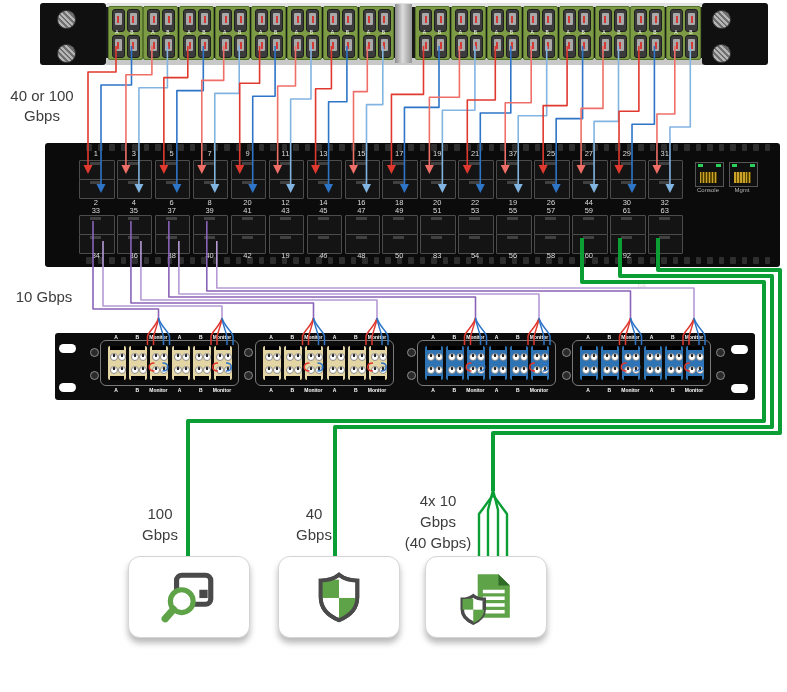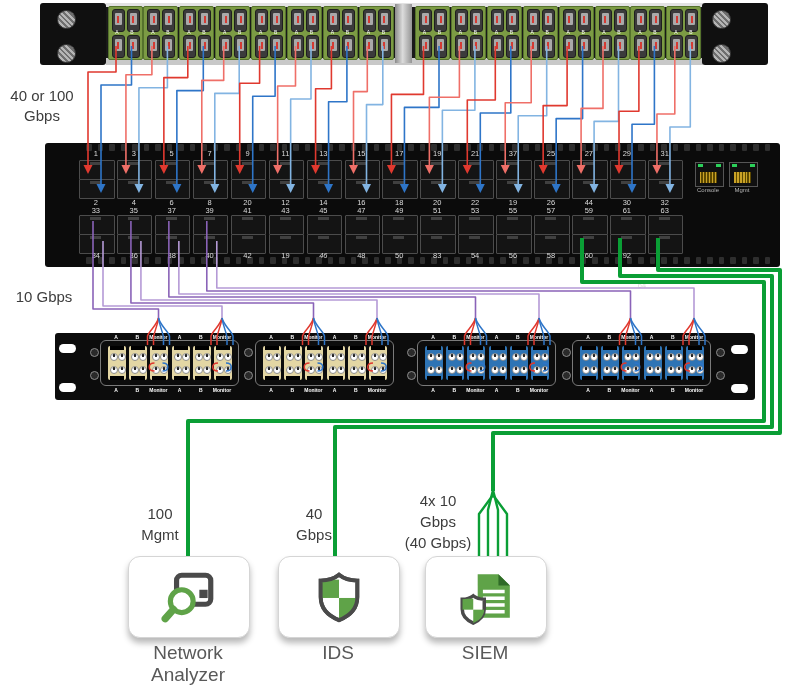--- a/index.html
+++ b/index.html
@@ -81,21 +81,21 @@
   <div class="tap-slot" style="left:59px;top:344px"></div>
   <div class="tap-slot" style="left:59px;top:383px"></div>
   <div class="tap-slot" style="left:731px;top:345px"></div>
   <div class="tap-slot" style="left:731px;top:384px"></div>
 
   <div class="side-label" style="left:2px;top:86px;width:80px">40 or 100
 Gbps</div>
   <div class="side-label" style="left:8px;top:287px;width:72px">10 Gbps</div>
 
   <div class="rate-label" style="left:110px;top:503px;width:100px">100
-Mgmt</div>
+Gbps</div>
   <div class="rate-label" style="left:264px;top:503px;width:100px">40
 Gbps</div>
   <div class="rate-label" style="left:388px;top:490px;width:100px">4x 10
 Gbps
 (40 Gbps)</div>
 
   <div class="ep-box" style="left:128px">
     <svg width="58" height="58" viewBox="0 0 56 56">
       <rect x="16" y="7" width="33" height="28" rx="5" fill="#fff" stroke="#4a4a4a" stroke-width="5"></rect>
       <rect x="38" y="21" width="8" height="8" fill="#4a4a4a"></rect>
@@ -134,23 +134,20 @@
       <g transform="translate(0,24) scale(0.56)">
         <path d="M28,5 C33,9 41,11 47,11 L47,28 C47,41 38,48 28,52 C18,48 9,41 9,28 L9,11 C15,11 23,9 28,5 Z" fill="#fff" stroke="#4a4a4a" stroke-width="6"></path>
         <g clip-path="url(#shc2)">
           <rect x="9" y="10" width="19" height="19" fill="#5fa348"></rect>
           <rect x="28" y="29" width="19" height="23" fill="#5fa348"></rect>
         </g>
       </g>
     </svg>
   </div>
 
-  <div class="ep-name" style="left:118px;width:140px">Network Analyzer</div>
-  <div class="ep-name" style="left:288px;width:100px">IDS</div>
-  <div class="ep-name" style="left:435px;width:100px">SIEM</div>
 
   <svg id="wires" width="787" height="692">
       <path d="M116,46 V72 H88 V166" stroke="#e0392f" stroke-width="1.6" fill="none" stroke-linejoin="round"></path>
       <polygon points="83.5,165 92.5,165 88,174" fill="#e0392f"></polygon>
       <path d="M131.5,46 V85 H101 V185" stroke="#2e75c8" stroke-width="1.6" fill="none" stroke-linejoin="round"></path>
       <polygon points="96.5,184 105.5,184 101,193" fill="#2e75c8"></polygon>
       <path d="M151.9,46 V74.8 H125.93 V166" stroke="#ef6f68" stroke-width="1.6" fill="none" stroke-linejoin="round"></path>
       <polygon points="121.43,165 130.43,165 125.93,174" fill="#ef6f68"></polygon>
       <path d="M167.4,46 V87.8 H138.93 V185" stroke="#82b4e2" stroke-width="1.6" fill="none" stroke-linejoin="round"></path>
       <polygon points="134.43,184 143.43,184 138.93,193" fill="#82b4e2"></polygon>

